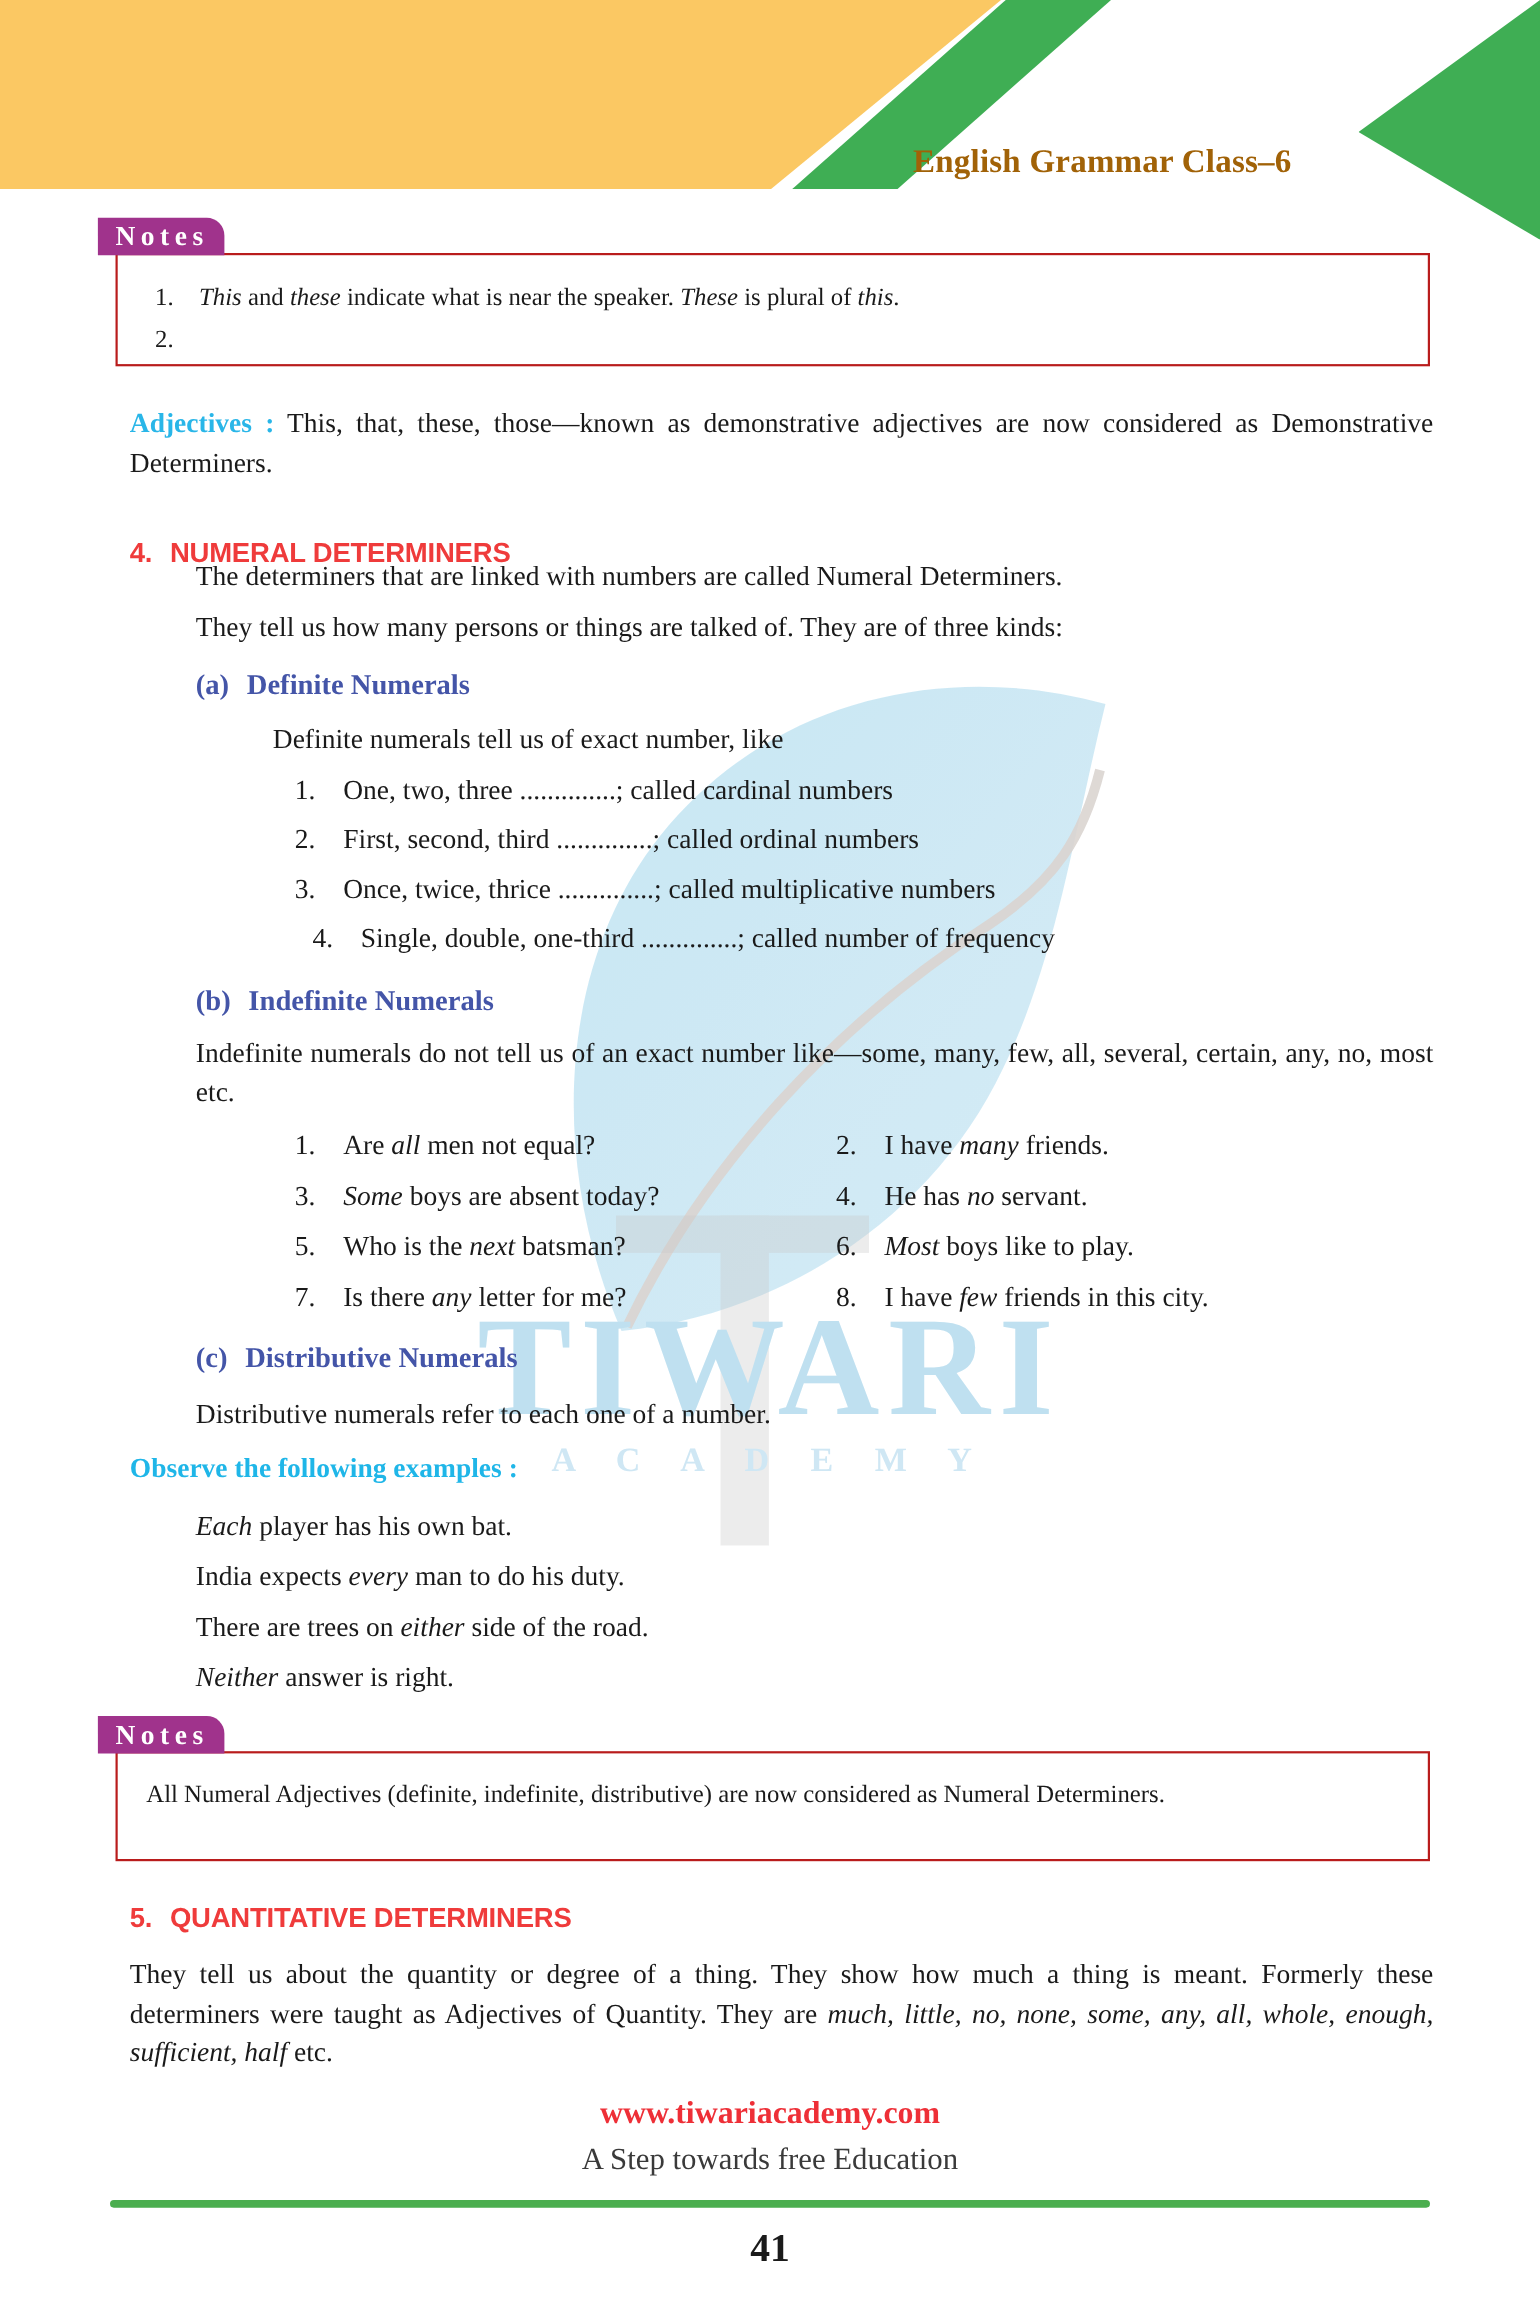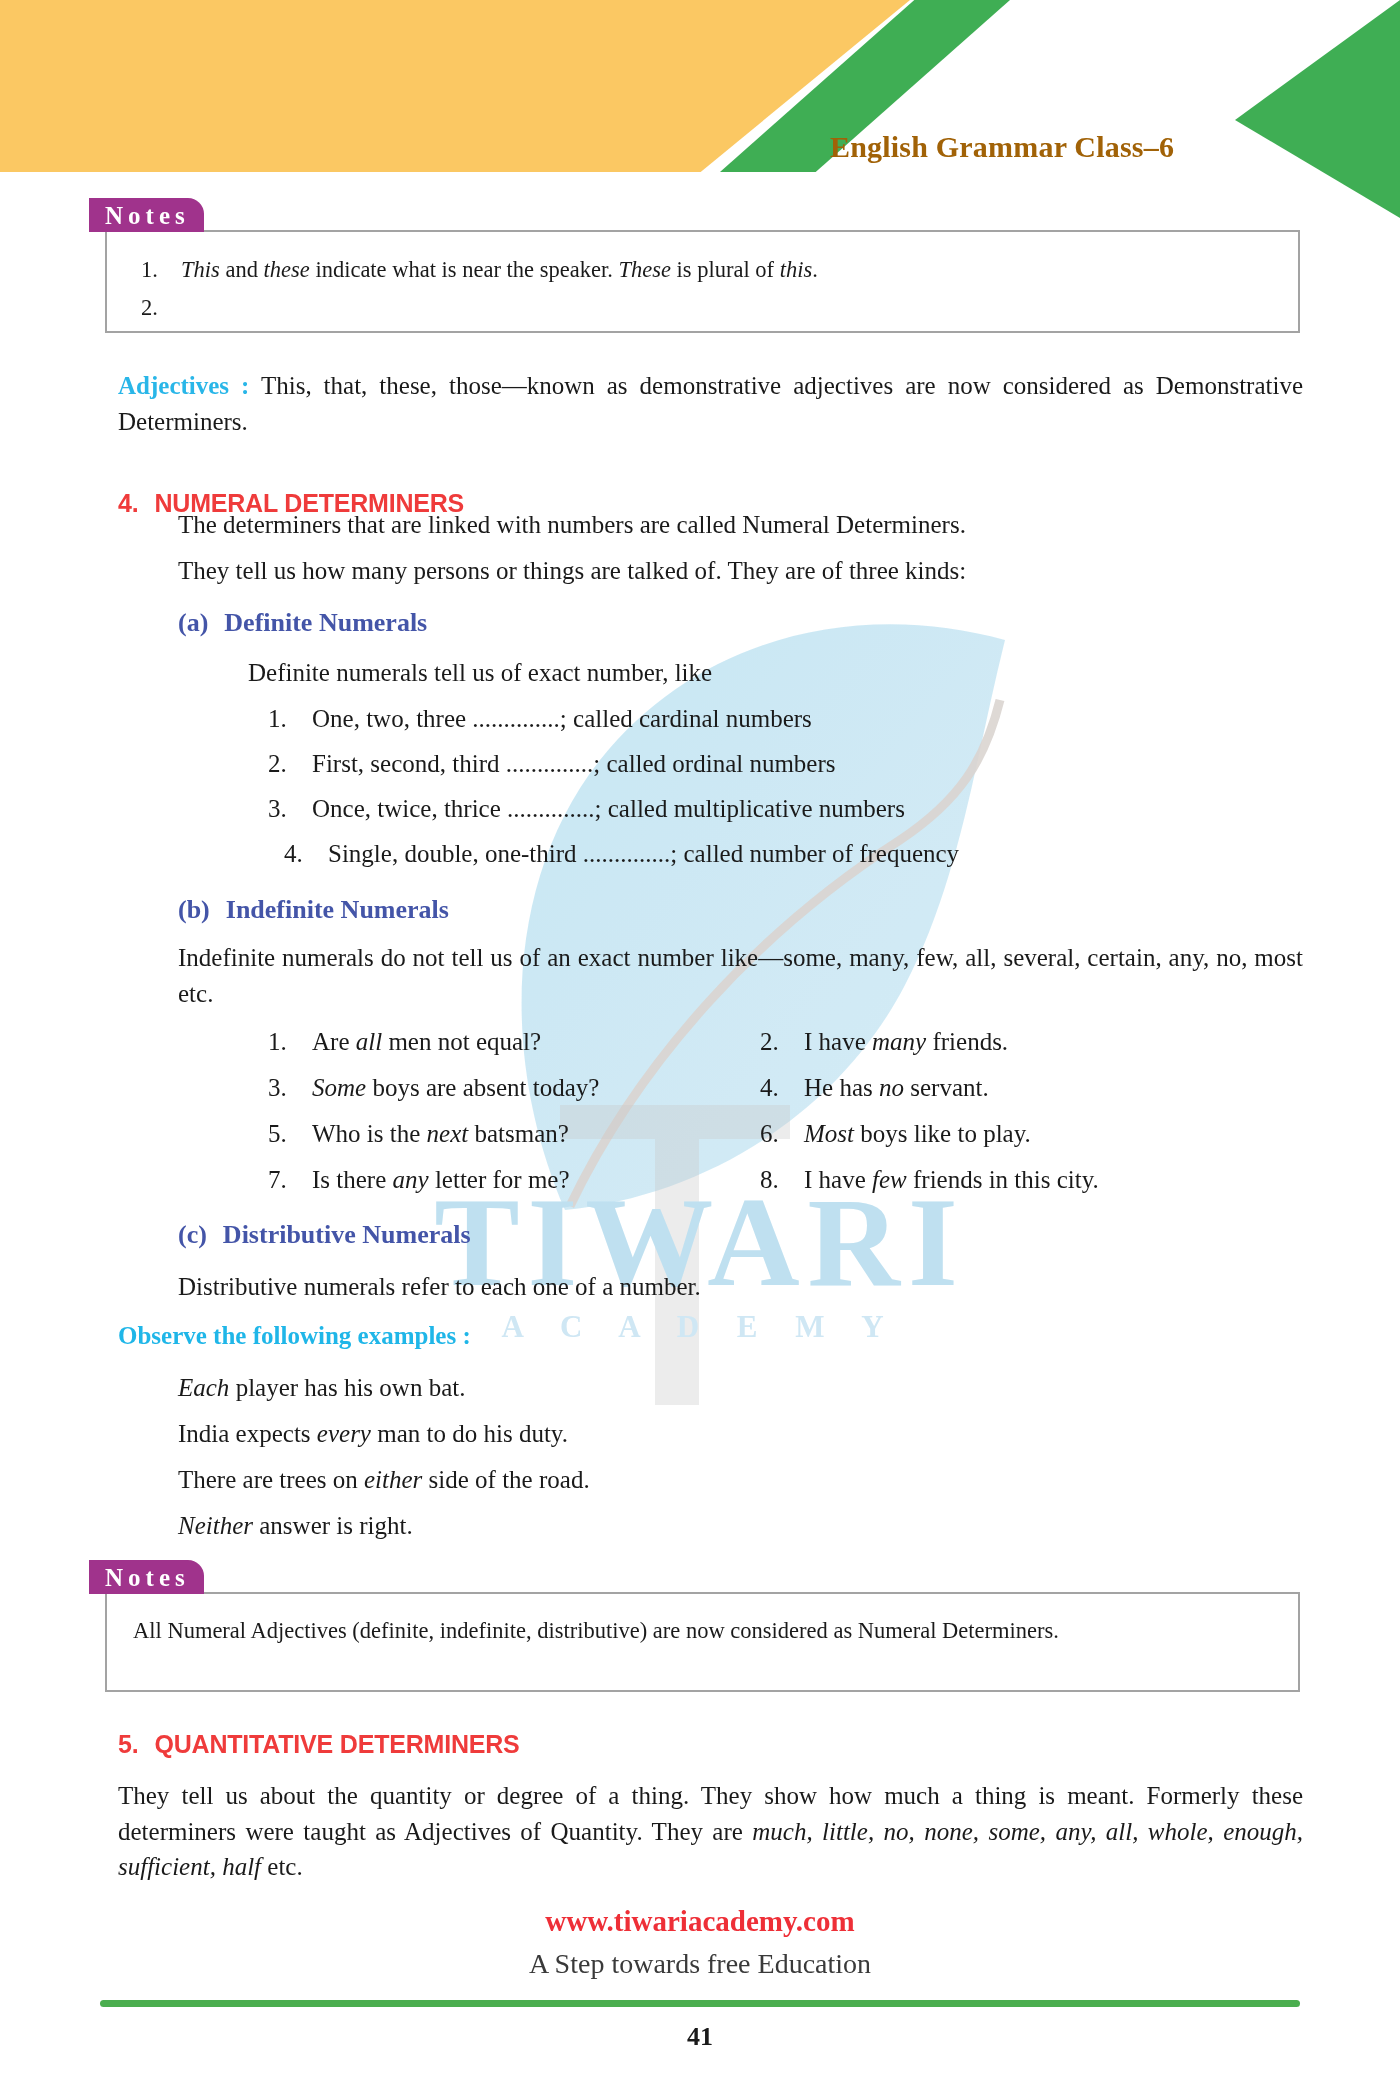--- a/index.html
+++ b/index.html
@@ -68,21 +68,21 @@
   .page {
     position: absolute;
     left: 0; top: 0;
     width: 1400px;
     z-index: 2;
   }
 
   
   .notes-box {
     position: absolute;
-    border: 2px solid #a3a3a3;
+    border: 2px solid #b91c1c;
     box-sizing: border-box;
   }
   .notes-tab {
     position: absolute;
     left: -18px;
     top: -34px;
     background: #a0338c;
     color: #ffffff;
     font-family: "Liberation Serif", "DejaVu Serif", serif;
     font-weight: bold;
@@ -203,21 +203,21 @@
     background: #4bae4f;
     border-radius: 4px;
   }
   .footer-page {
     position: absolute;
     width: 1400px;
     text-align: center;
     color: #1a1a1a;
     font-family: "Liberation Serif", "DejaVu Serif", serif;
     font-weight: bold;
-    font-size: 26px;
+    font-size: 36px;
   }
 </style>
 </head>
 <body>
 
 <svg class="watermark" viewBox="0 0 1400 2100" xmlns="http://www.w3.org/2000/svg">
   <defs>
     <linearGradient id="leafgrad" x1="0" y1="0" x2="1" y2="1">
       <stop offset="0%" stop-color="#bfe3f2"></stop>
       <stop offset="100%" stop-color="#cfe9f5"></stop>

